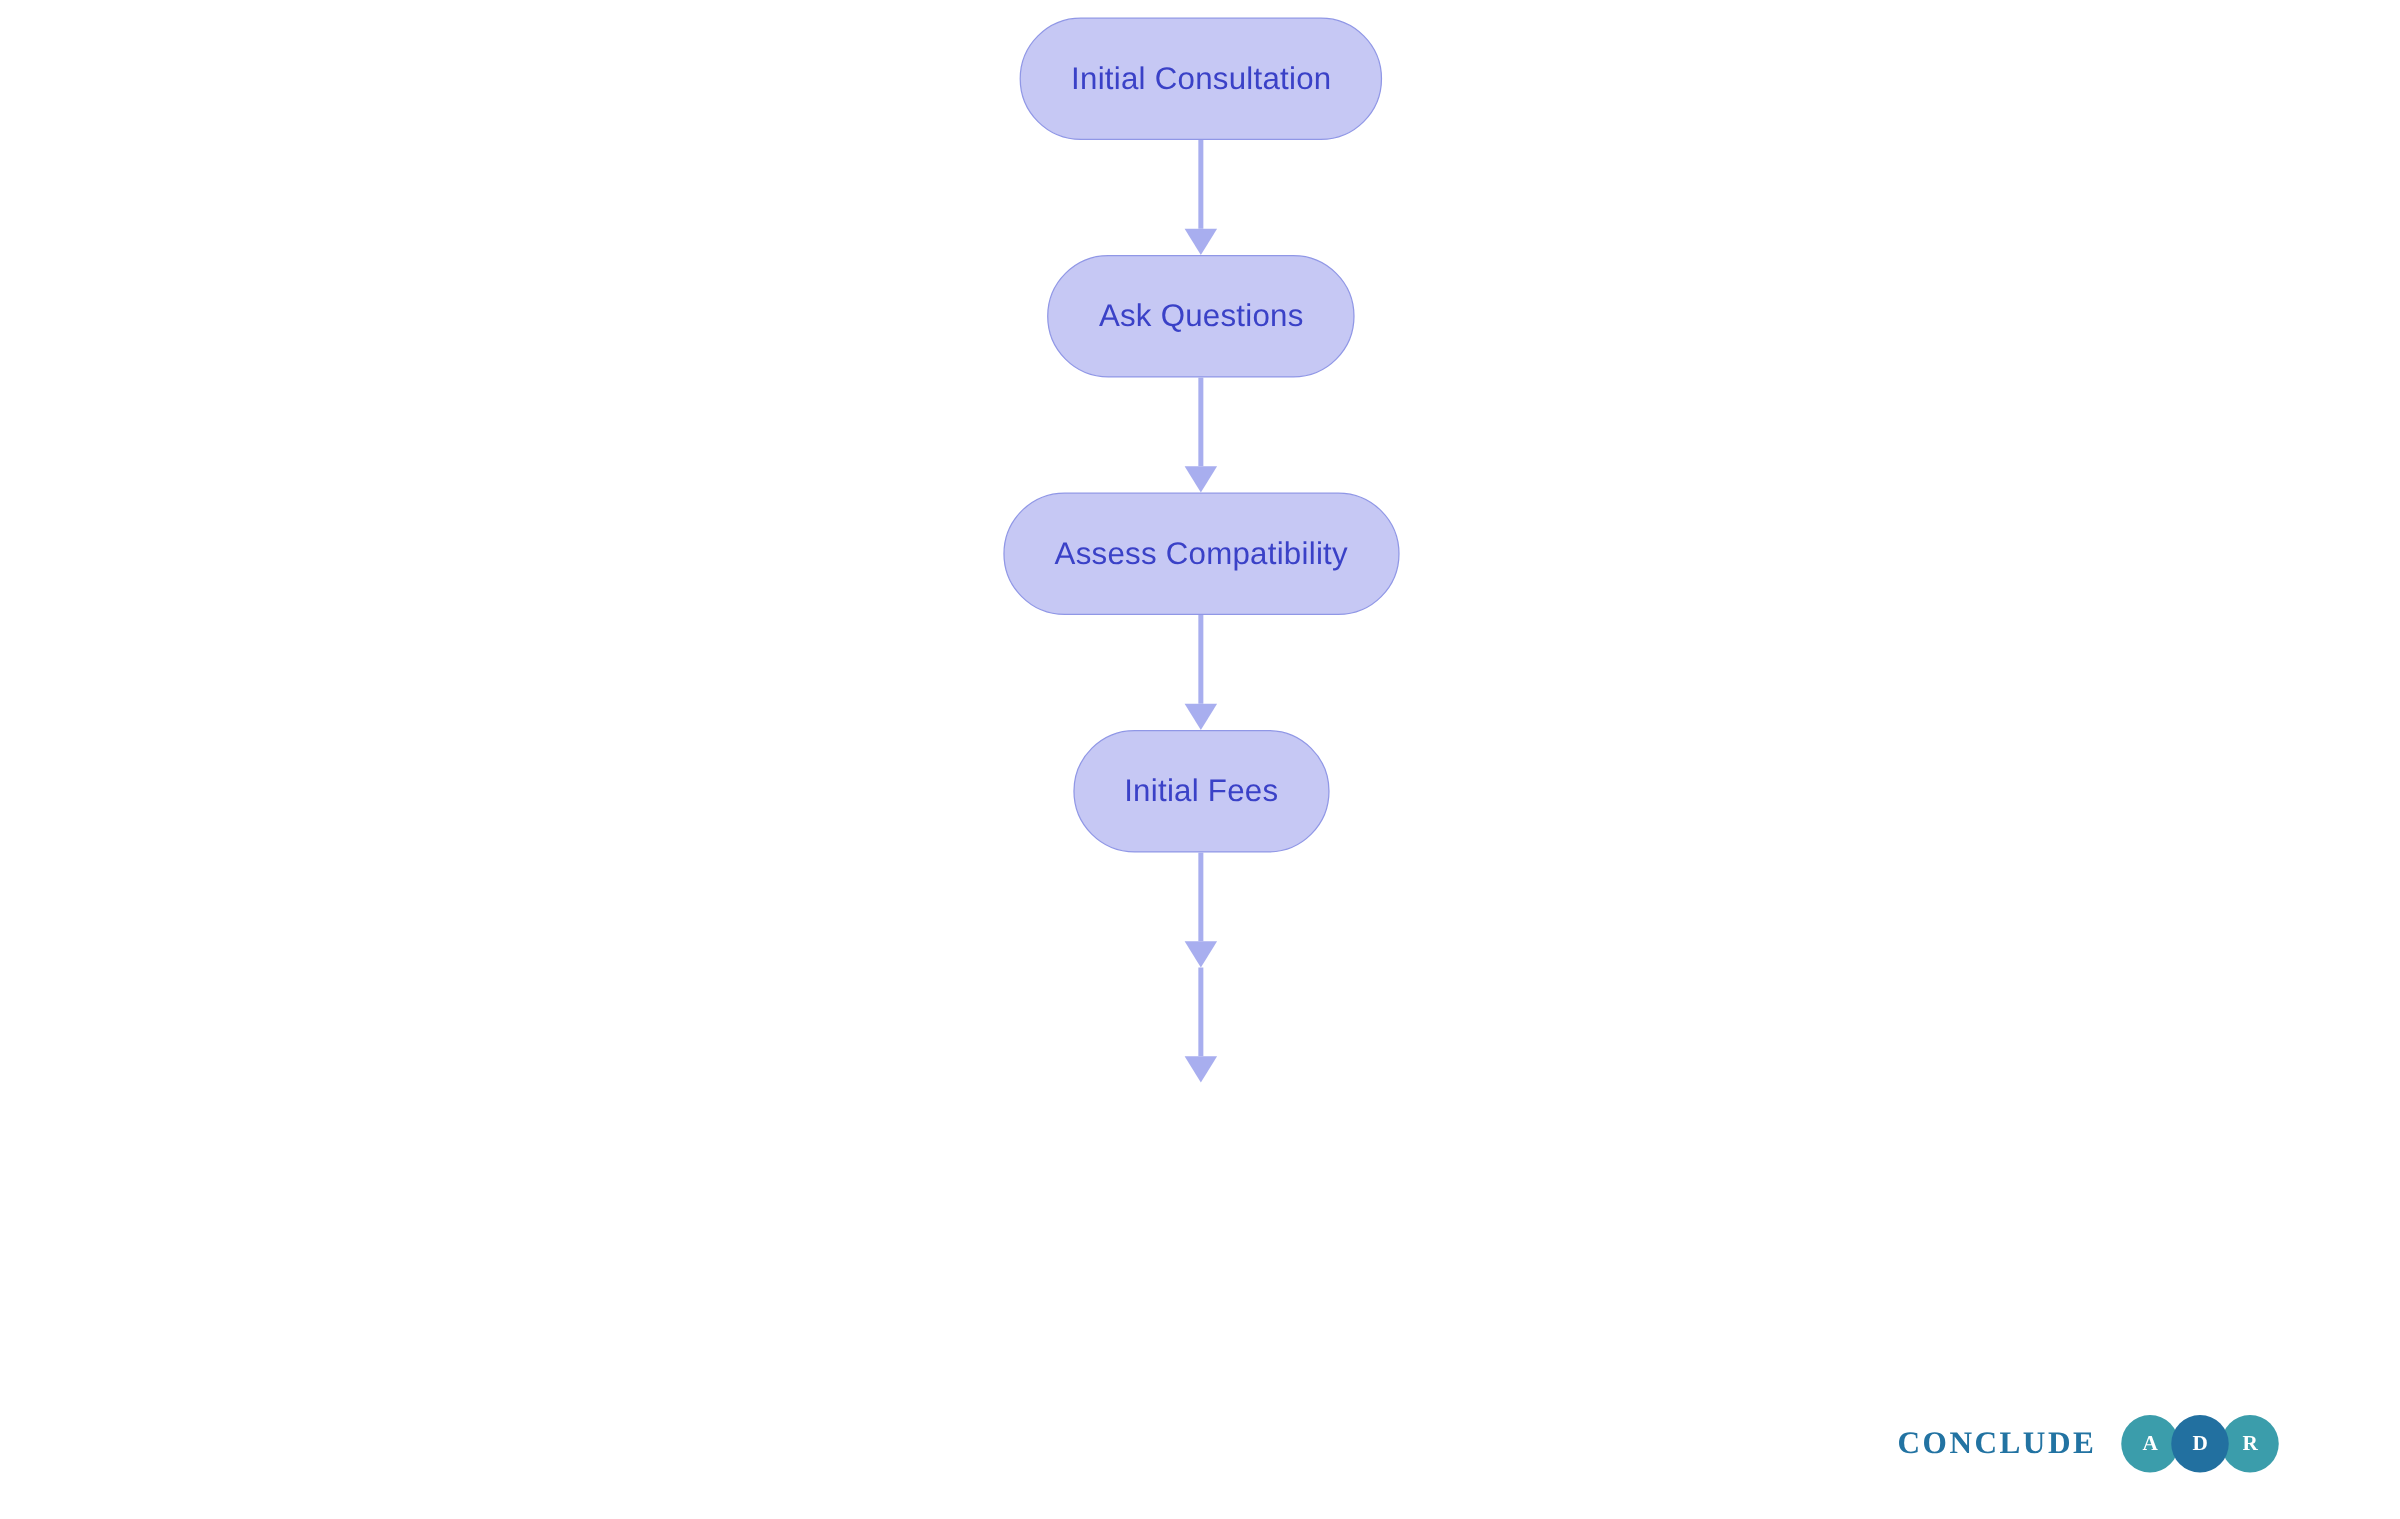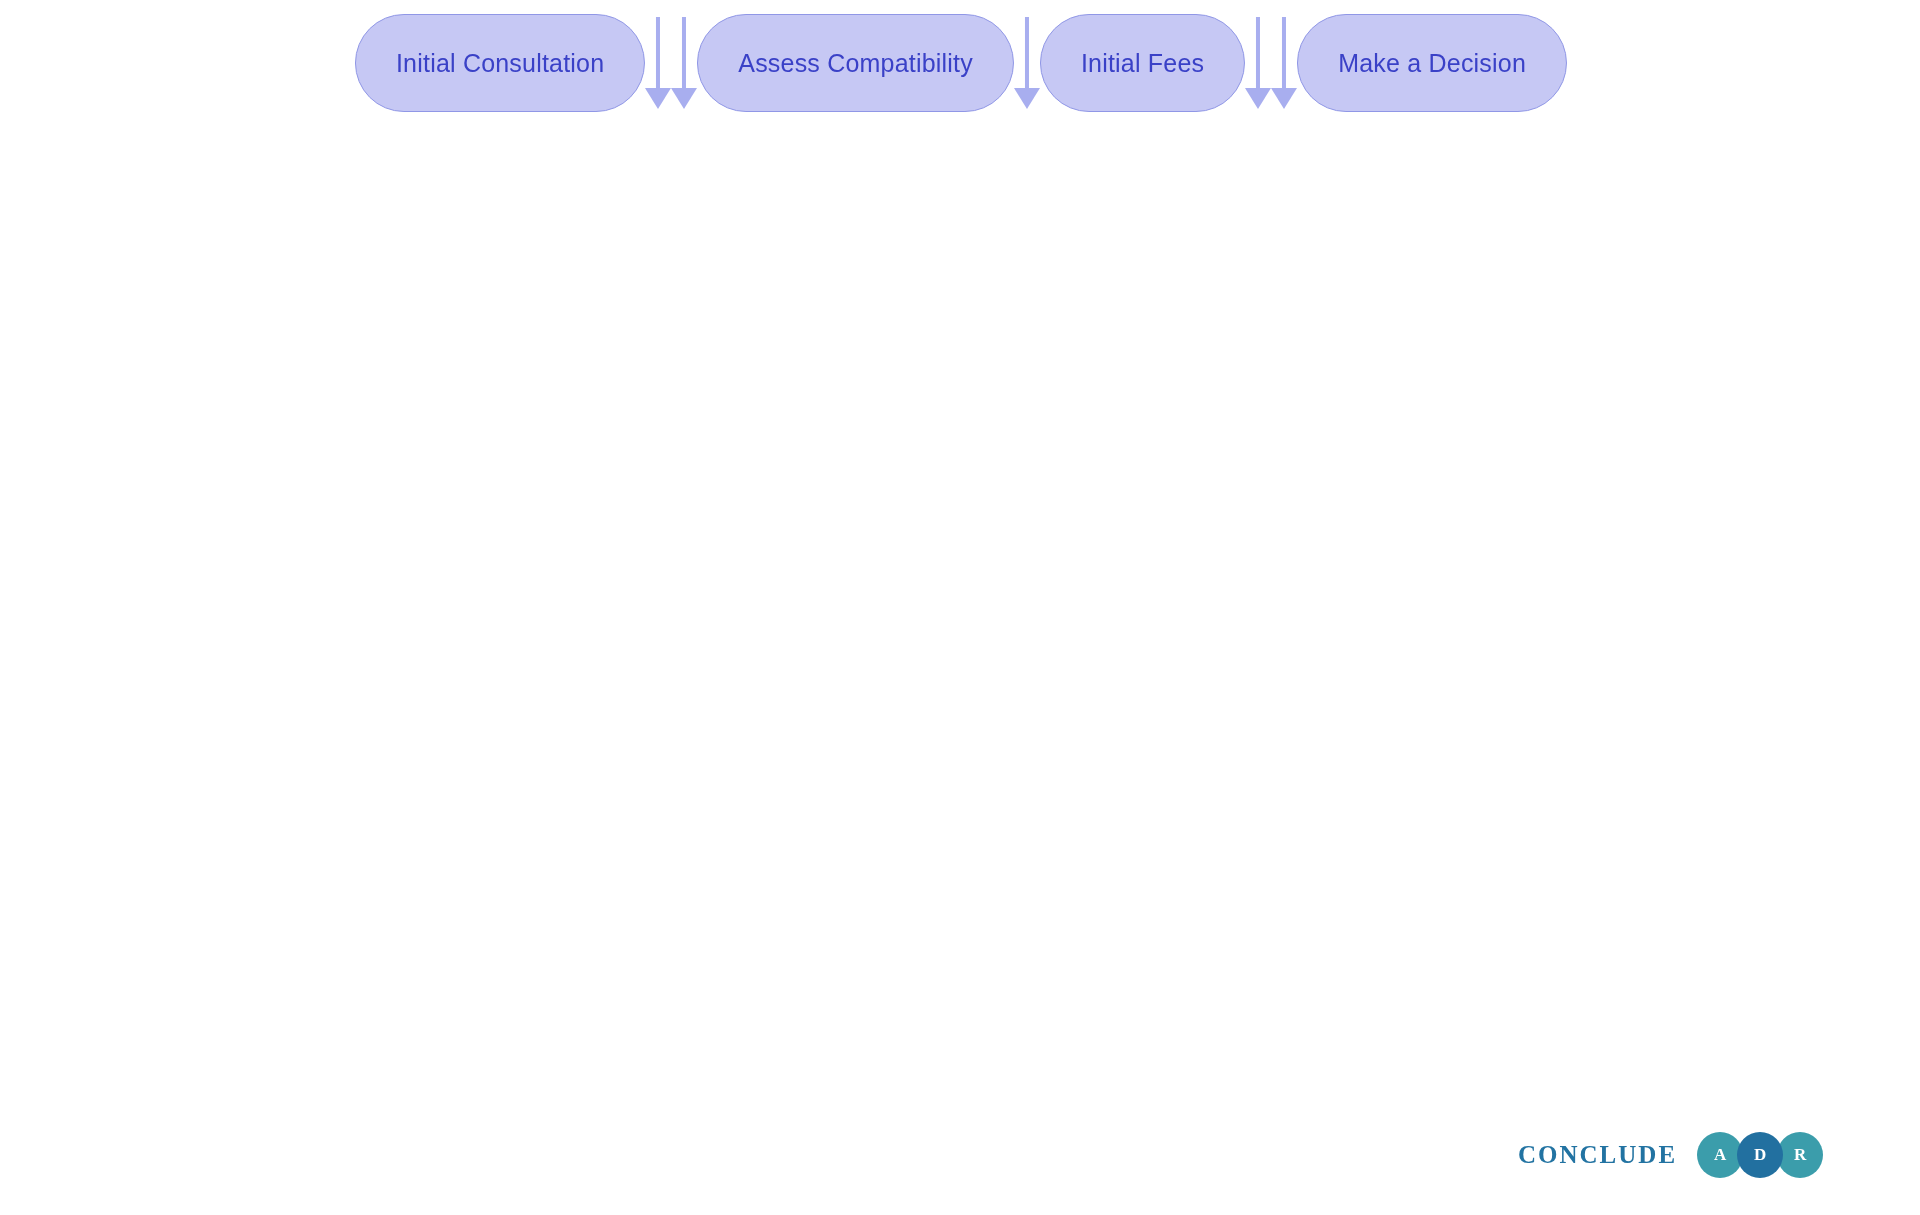--- a/index.html
+++ b/index.html
@@ -18,20 +18,21 @@
   }
   .canvas {
     position: relative;
     width: 1920px; height: 1215px;
   }
   .flow {
     position: absolute;
     left: 961px; top: 14px;
     transform: translateX(-50%);
     display: flex;
+    flex-direction: column;
     align-items: center;
   }
   .node {
     height: 98px;
     padding: 0 40px;
     display: flex;
     align-items: center;
     justify-content: center;
     background: var(--node-fill);
     border: 1.5px solid var(--node-border);
@@ -103,20 +104,23 @@
   <div class="flow" id="flow">
   <div class="node">
     <span class="node-label">Initial Consultation</span>
   </div>
 
   <div class="arrow">
     <div class="arrow-line"></div>
     <div class="arrow-head"></div>
   </div>
 
+  <div class="node">
+    <span class="node-label">Ask Questions</span>
+  </div>
 
   <div class="arrow">
     <div class="arrow-line"></div>
     <div class="arrow-head"></div>
   </div>
 
   <div class="node">
     <span class="node-label">Assess Compatibility</span>
   </div>
 
@@ -133,23 +137,20 @@
     <div class="arrow-line"></div>
     <div class="arrow-head"></div>
   </div>
 
 
   <div class="arrow">
     <div class="arrow-line"></div>
     <div class="arrow-head"></div>
   </div>
 
-  <div class="node">
-    <span class="node-label">Make a Decision</span>
-  </div>
 </div>
 
   <div class="logo">
     <span class="wordmark">CONCLUDE</span>
     <span class="badges" id="badges">
   <span class="badge" style="background: rgb(59, 157, 171);">A</span>
 
   <span class="badge front" style="background: rgb(34, 112, 160);">D</span>
 
   <span class="badge" style="background: rgb(59, 157, 171);">R</span>

